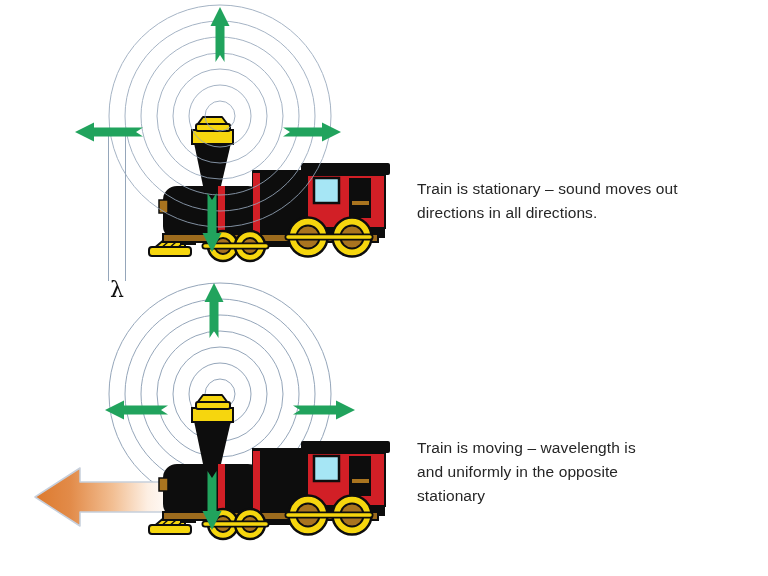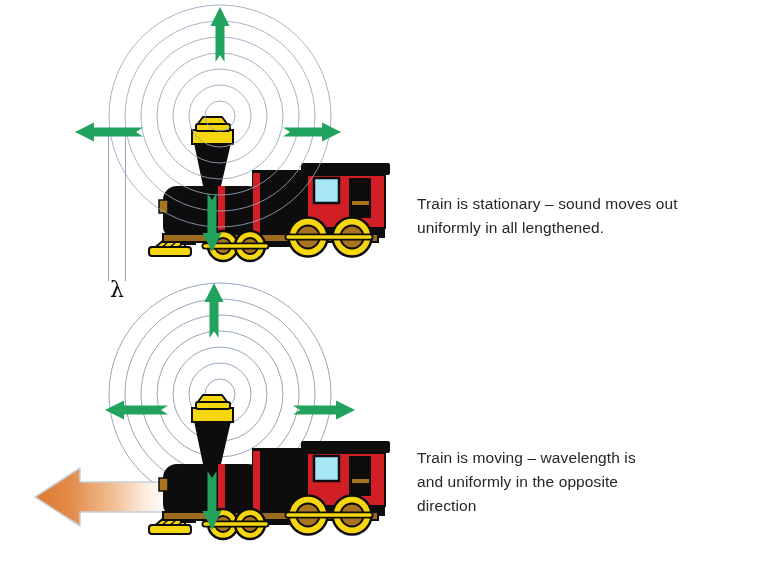--- a/index.html
+++ b/index.html
@@ -12,22 +12,22 @@
   }
   .stage svg{position:absolute;left:0;top:0;}
   .caption{
     position:absolute;
     color:#262626;
     font-size:15.5px;
     line-height:24px;
     letter-spacing:0.1px;
   }
   .caption .line{white-space:nowrap;}
-  .caption-top{left:417px;top:192px;}
-  .caption-bottom{left:417px;top:446px;}
+  .caption-top{left:417px;top:177px;}
+  .caption-bottom{left:417px;top:436px;}
 </style>
 </head>
 <body>
 
 <div class="stage">
 
   <svg width="768" height="576" viewBox="0 0 768 576">
     <defs>
 
       <g id="garrow-55">
@@ -137,22 +137,22 @@
         <use href="#garrow-55" transform="translate(220,7) rotate(90)"></use>
         <use href="#garrow-68" transform="translate(75,132)"></use>
         <use href="#garrow-58" transform="translate(341,132) rotate(180)"></use>
         <use href="#garrow-59" transform="translate(212,252) rotate(-90)"></use>
       </g>
     </g>
   </svg>
 
   <div class="caption caption-top">
     <div class="line">Train is stationary – sound moves out</div>
-    <div class="line">uniformly in all lengthened.</div>
+    <div class="line">directions in all directions.</div>
   </div>
 
   <div class="caption caption-bottom">
     <div class="line">Train is moving – wavelength is</div>
     <div class="line">and uniformly in the opposite</div>
-    <div class="line">direction</div>
+    <div class="line">stationary</div>
   </div>
 
 </div>
 
 </body></html>

